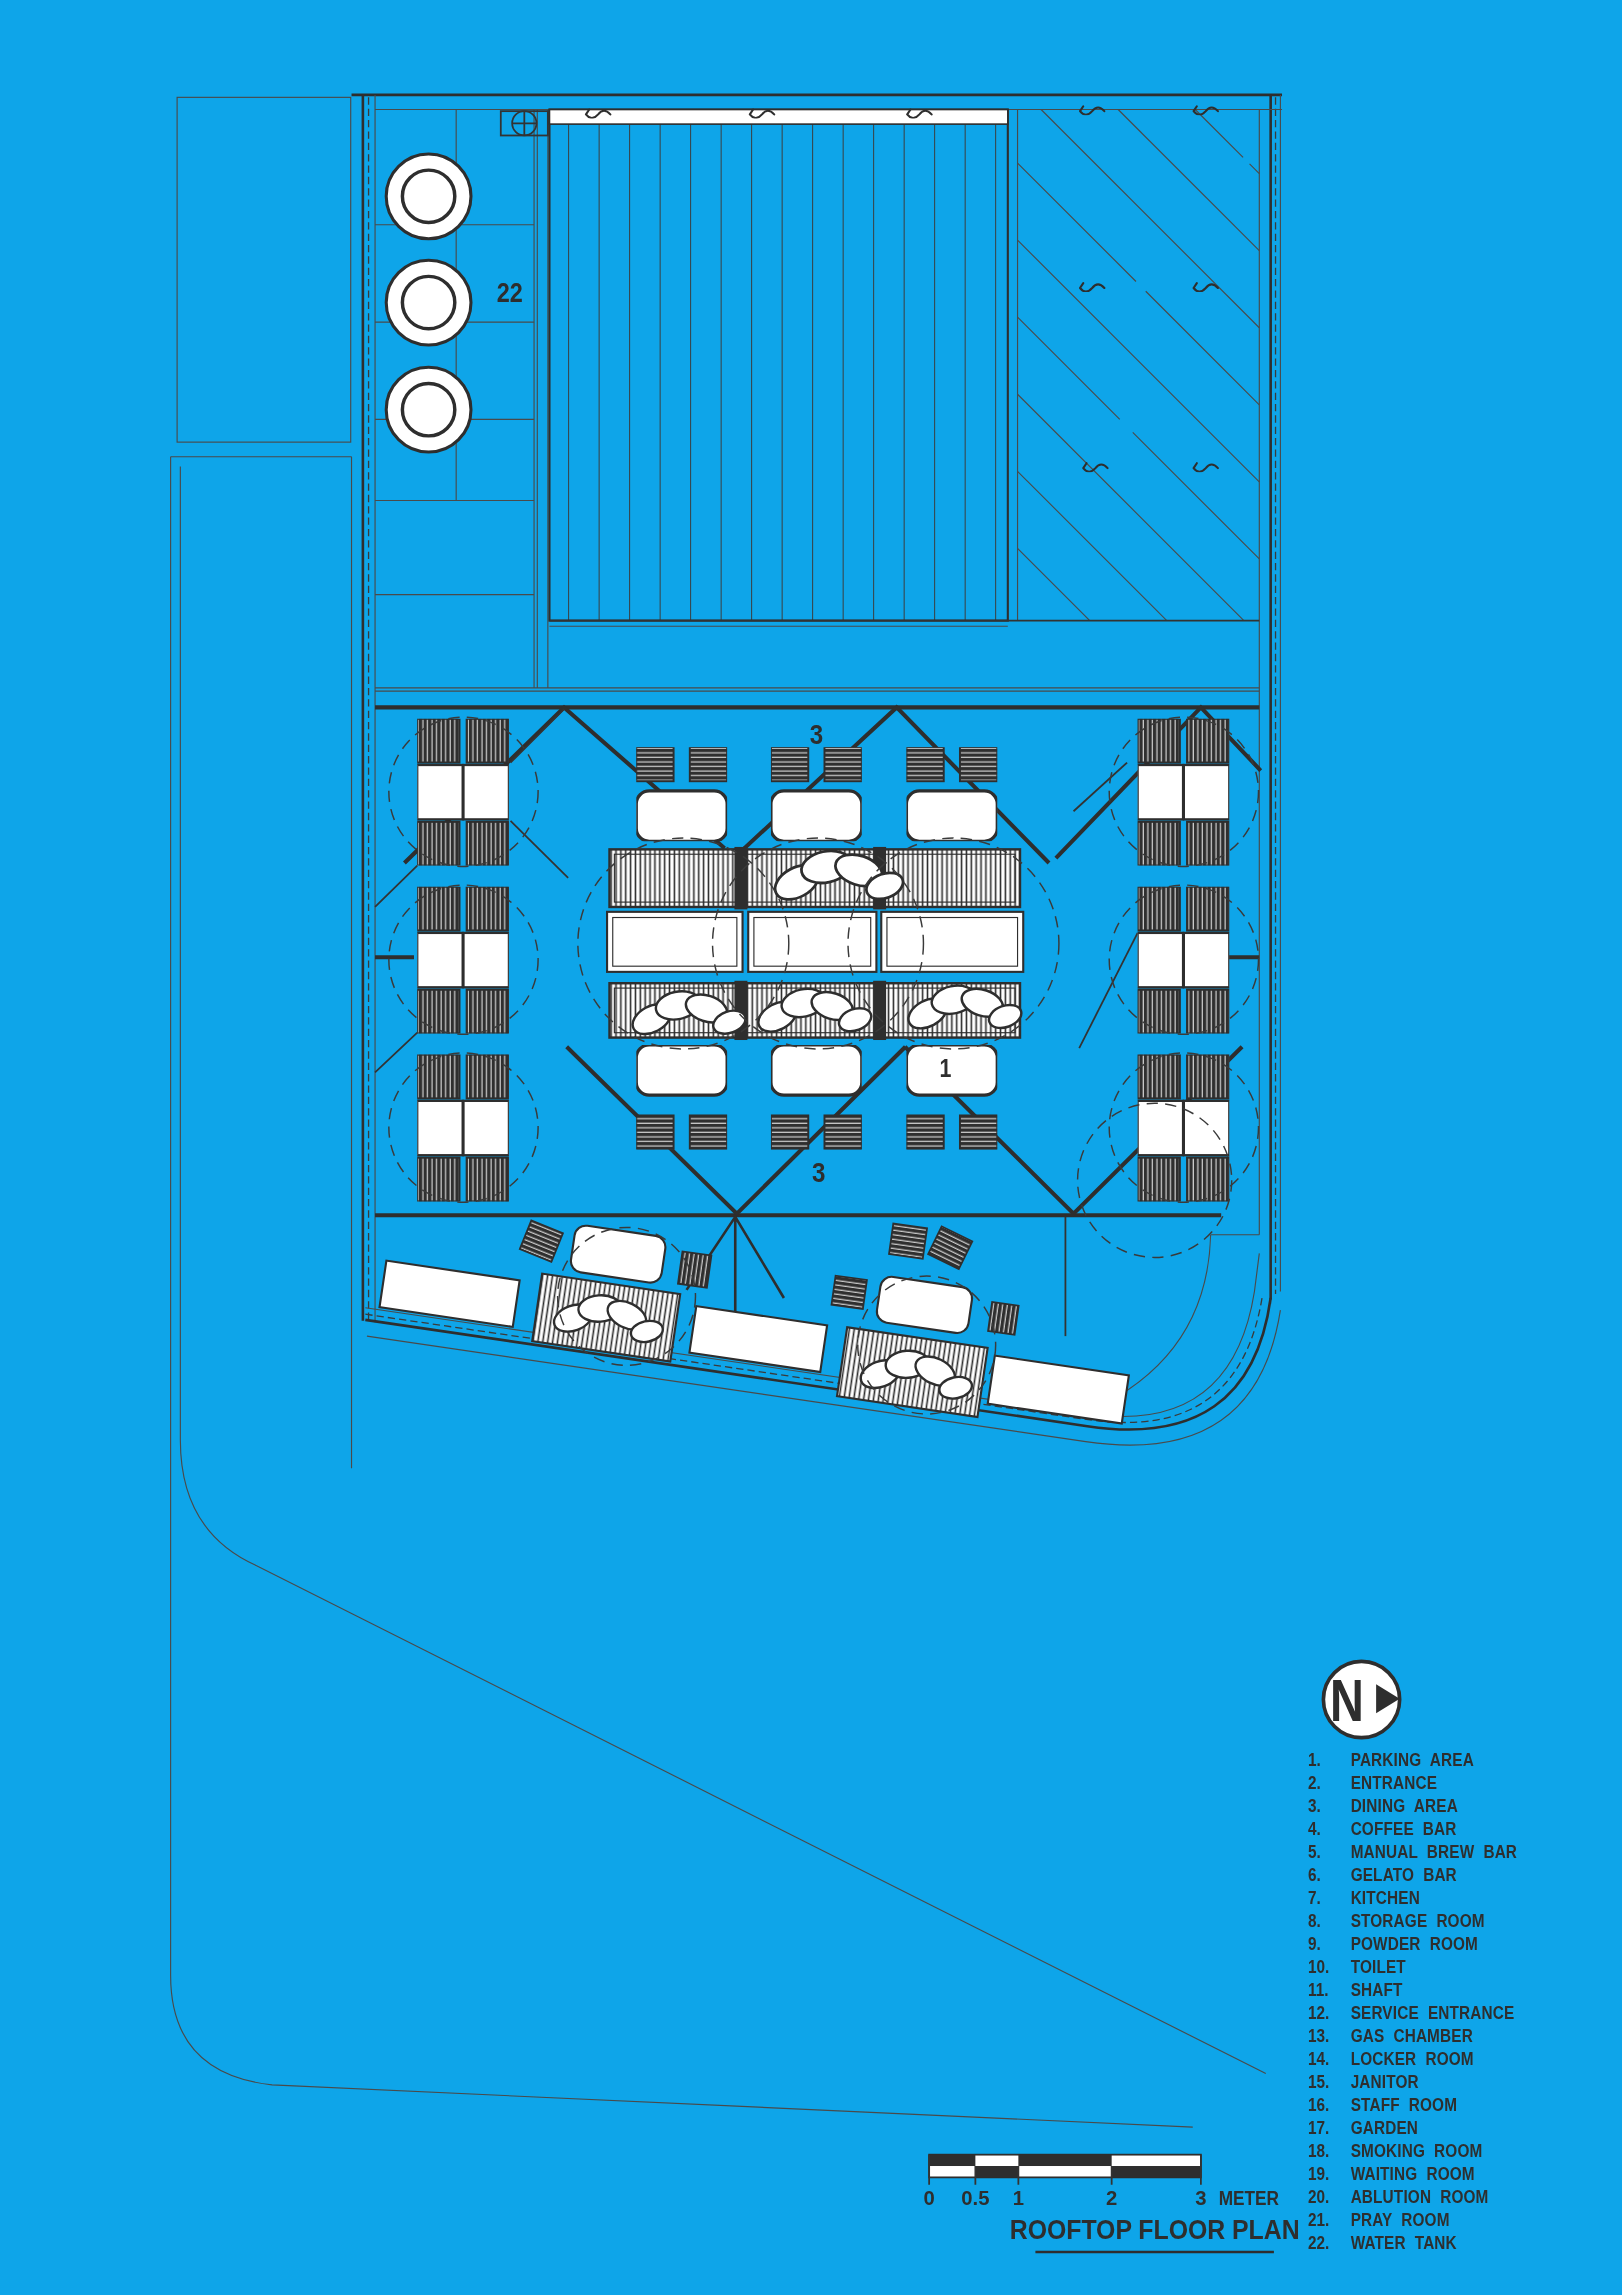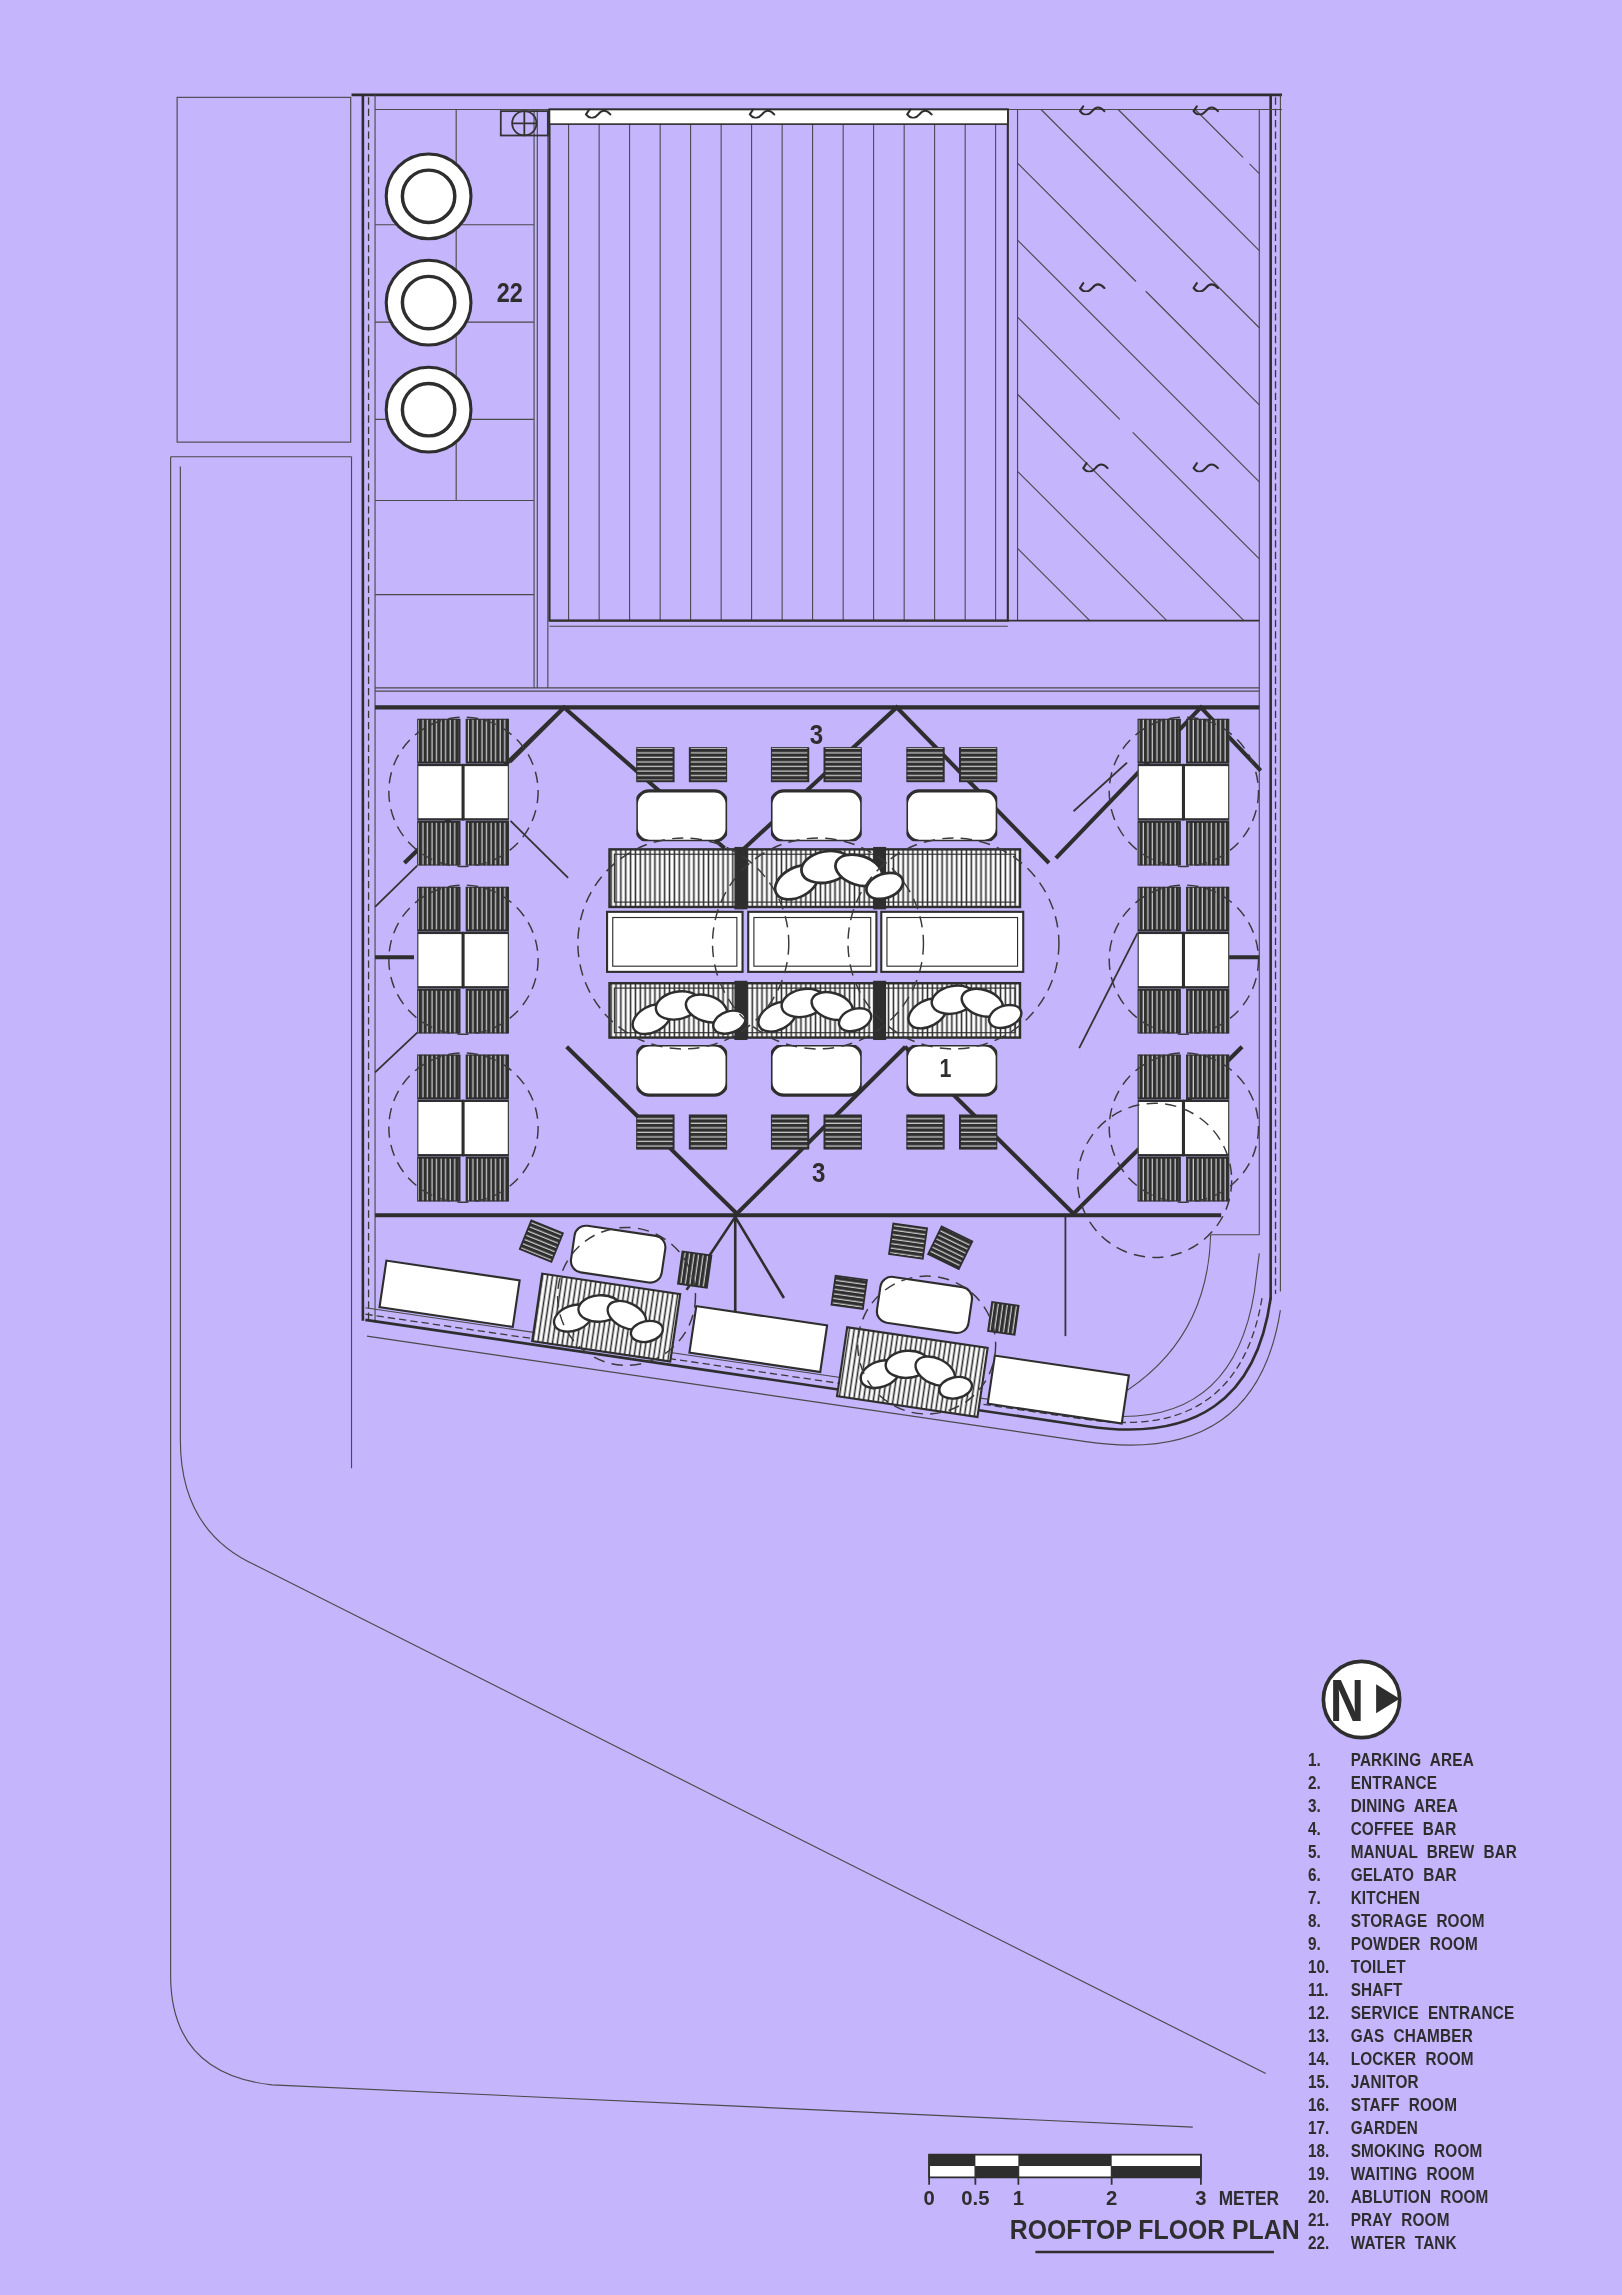--- a/index.html
+++ b/index.html
@@ -1,16 +1,16 @@
 <!DOCTYPE html>
 <html style="font-size:13px"><head>
 <meta charset="utf-8">
 <style>
   html,body{margin:0;padding:0;background:#fff;}
-  .page{position:relative;width:1623px;height:2295px;background:#c4b5fd;
+  .page{position:relative;width:1623px;height:2295px;background:#0ea5e9;
         font-family:"Liberation Sans",sans-serif;overflow:hidden;}
   svg{position:absolute;left:0;top:0;}
   .legend{position:absolute;left:1308px;top:1749px;width:341px;color:#2e2e2e;}
   .lg-row{display:flex;height:23px;font-size:18.7px;font-weight:bold;
           transform:scaleX(.82);transform-origin:left top;white-space:nowrap;}
   .lg-no{flex:0 0 52px;}
   .lg-label{word-spacing:5.7px;letter-spacing:0.2px;}
   text{fill:#2e2e2e;font-family:"Liberation Sans",sans-serif;font-weight:bold;}
   .thin {stroke:#4a4a4a;stroke-width:1.4;fill:none;}
   .med  {stroke:#333333;stroke-width:2.2;fill:none;}

